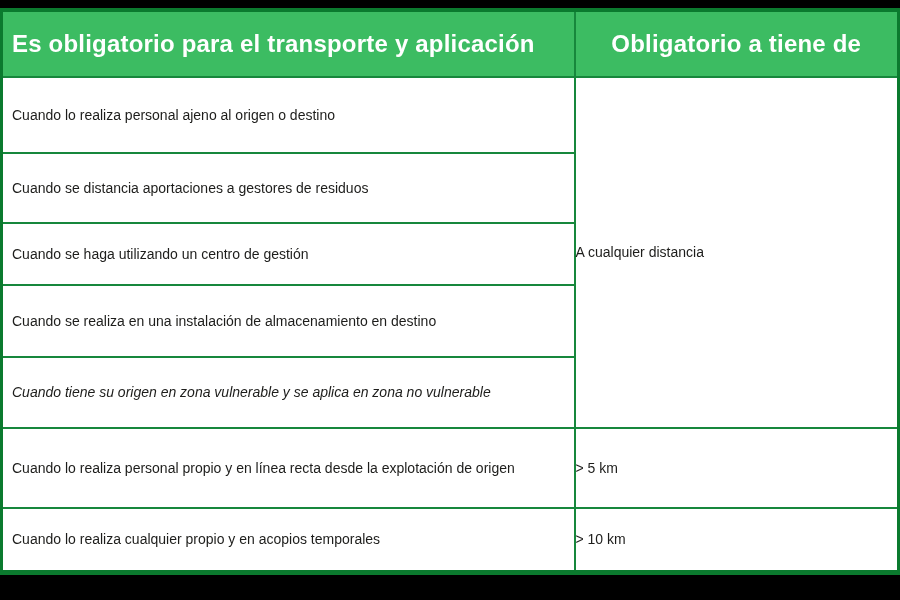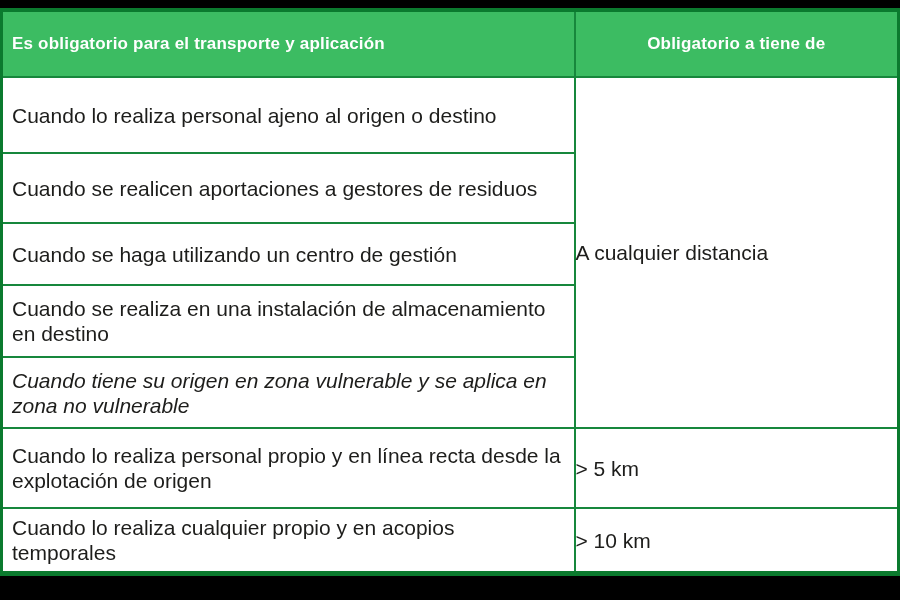--- a/index.html
+++ b/index.html
@@ -26,29 +26,29 @@
     border-bottom-width: 5px;
   }
   col.col-condition { width: 573px; }
   th, td {
     border: 2px solid #17873c;
     padding: 0;
   }
   th {
     background: #3cbc62;
     color: #ffffff;
-    font-size: 17px;
+    font-size: 24px;
     font-weight: bold;
     letter-spacing: 0.2px;
     height: 64px;
   }
   .th-left  { text-align: left; padding-left: 9px; }
   .th-right { text-align: center; }
   td {
-    font-size: 21px;
+    font-size: 14px;
     color: #1d1d1b;
     vertical-align: middle;
     line-height: 25px;
     background: #ffffff;
   }
   .cond {
     text-align: left;
     padding: 6px 12px 6px 9px;
   }
   .dist {
@@ -75,21 +75,21 @@
         <th class="th-left">Es obligatorio para el transporte y aplicación</th>
         <th class="th-right">Obligatorio a tiene de</th>
       </tr>
     </thead>
     <tbody>
       <tr class="row-1">
         <td class="cond">Cuando lo realiza personal ajeno al origen o destino</td>
         <td class="dist" rowspan="5">A cualquier distancia</td>
       </tr>
       <tr class="row-2">
-        <td class="cond">Cuando se realicen aportaciones a gestores de residuos</td>
+        <td class="cond">Cuando se distancia aportaciones a gestores de residuos</td>
       </tr>
       <tr class="row-3">
         <td class="cond">Cuando se haga utilizando un centro de gestión</td>
       </tr>
       <tr class="row-4">
         <td class="cond">Cuando se realiza en una instalación de almacenamiento en destino</td>
       </tr>
       <tr class="row-5">
         <td class="cond">Cuando tiene su origen en zona vulnerable y se aplica en zona no vulnerable</td>
       </tr>

